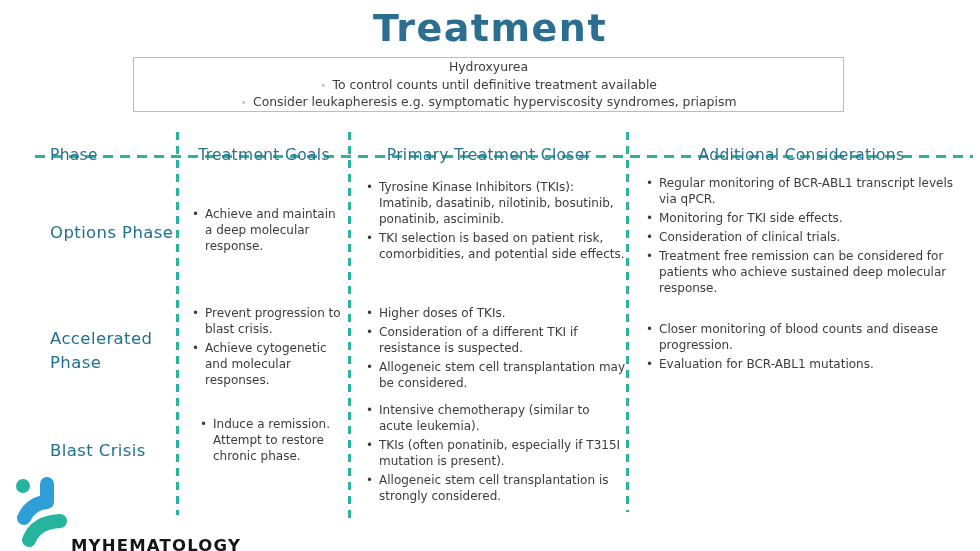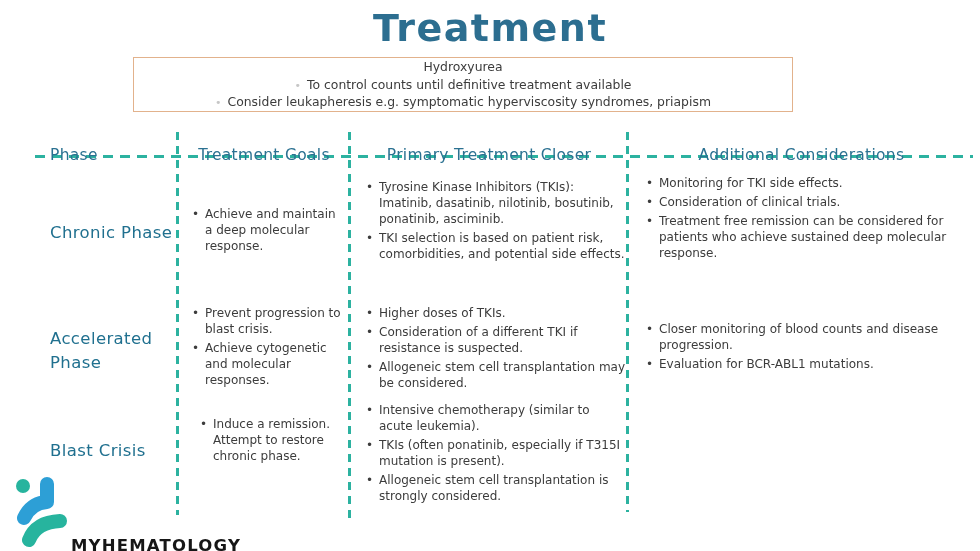--- a/index.html
+++ b/index.html
@@ -10,21 +10,21 @@
     overflow:hidden; margin:0 auto;
   }
   
   .title {
     position:absolute; top:6px; left:0; width:100%;
     text-align:center; font-size:38px; font-weight:bold;
     color:#2c6e90; letter-spacing:1.5px;
   }
   
   .info-box {
-    position:absolute; left:133px; top:57px; width:660px; height:55px;
+    position:absolute; left:133px; top:57px; width:711px; height:55px;
     border:1.5px solid #e2b28c; background:#ffffff;
     display:flex; flex-direction:column; justify-content:center;
     text-align:center; font-size:12.4px; line-height:1.42; color:#3c3c3c;
   }
   .info-line { position:relative; }
   .info-line.bulleted::before {
     content:"\2022"; color:#c6c6c6; margin-right:6px; font-size:11px;
   }
   
   .table {
@@ -100,34 +100,35 @@
   <div class="v-divider v2"></div>
   <div class="v-divider v3"></div>
 
   <div class="table">
 
     <div class="th first">Phase</div>
     <div class="th">Treatment Goals</div>
     <div class="th">Primary Treatment Closer</div>
     <div class="th">Additional Considerations</div>
 
-    <div class="cell phase-cell pt48">Chronic Phase</div>
+    <div class="cell phase-cell pt48">Options Phase</div>
     <div class="cell goals-cell pt34">
       <ul class="blist">
         <li>Achieve and maintain a deep molecular response.</li>
       </ul>
     </div>
     <div class="cell options-cell pt7">
       <ul class="blist">
         <li>Tyrosine Kinase Inhibitors (TKIs): Imatinib, dasatinib, nilotinib, bosutinib, ponatinib, asciminib.</li>
         <li>TKI selection is based on patient risk, comorbidities, and potential side effects.</li>
       </ul>
     </div>
     <div class="cell cons-cell pt3">
       <ul class="blist">
+        <li>Regular monitoring of BCR-ABL1 transcript levels via qPCR.</li>
         <li>Monitoring for TKI side effects.</li>
         <li>Consideration of clinical trials.</li>
         <li>Treatment free remission can be considered for patients who achieve sustained deep molecular response.</li>
       </ul>
     </div>
 
     <div class="cell phase-cell pt26">Accelerated Phase</div>
     <div class="cell goals-cell pt5">
       <ul class="blist">
         <li>Prevent progression to blast crisis.</li>

